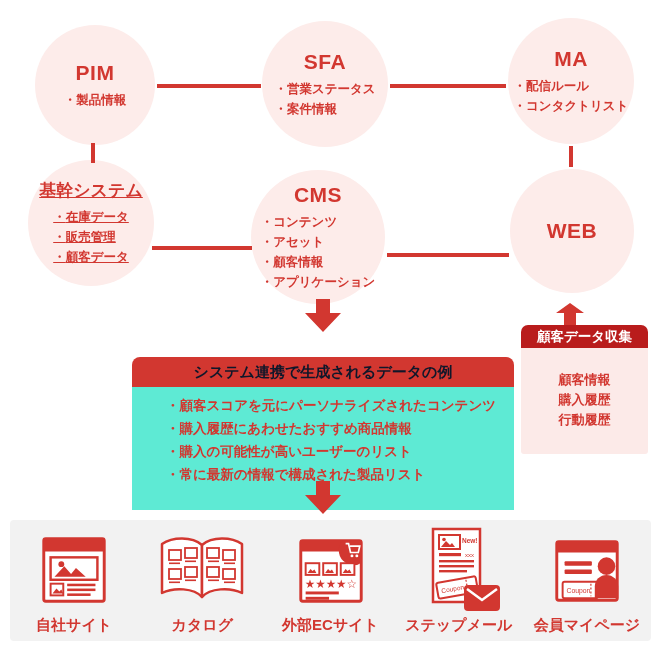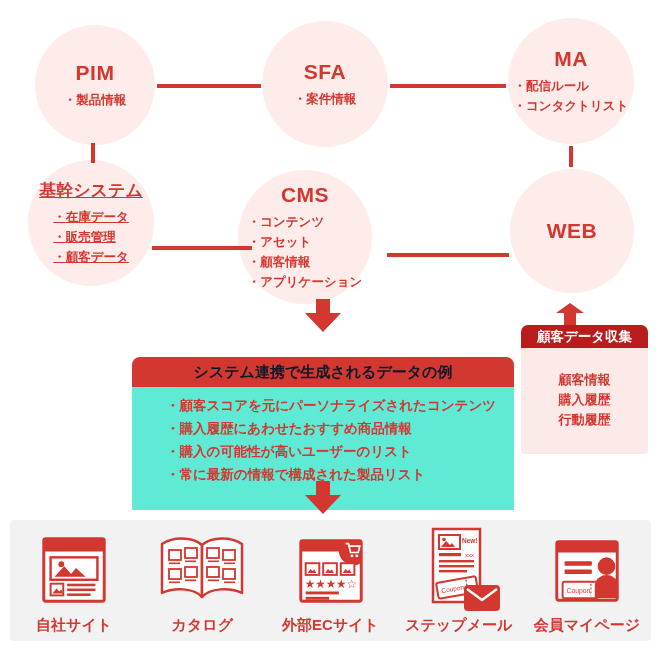--- a/index.html
+++ b/index.html
@@ -60,20 +60,21 @@
   <div class="circle" style="left:35px;top:25px;width:120px;height:120px;">
     <div class="title">PIM</div>
     <ul>
       <li>製品情報</li>
     </ul>
   </div>
 
   <div class="circle" style="left:262px;top:21px;width:126px;height:126px;">
     <div class="title">SFA</div>
     <ul>
+      <li>営業ステータス</li>
       <li>案件情報</li>
     </ul>
   </div>
 
   <div class="circle" style="left:508px;top:18px;width:126px;height:126px;">
     <div class="title">MA</div>
     <ul>
       <li>配信ルール</li>
       <li>コンタクトリスト</li>
     </ul>
@@ -81,21 +82,21 @@
 
   <div class="circle" style="left:28px;top:160px;width:126px;height:126px;text-decoration:underline;">
     <div class="title jp">基幹システム</div>
     <ul>
       <li>在庫データ</li>
       <li>販売管理</li>
       <li>顧客データ</li>
     </ul>
   </div>
 
-  <div class="circle" style="left:238px;top:170px;width:134px;height:134px;">
+  <div class="circle" style="left:251px;top:170px;width:134px;height:134px;">
     <div class="title">CMS</div>
     <ul>
       <li>コンテンツ</li>
       <li>アセット</li>
       <li>顧客情報</li>
       <li>アプリケーション</li>
     </ul>
   </div>
 
   <div class="circle" style="left:510px;top:169px;width:124px;height:124px;">

